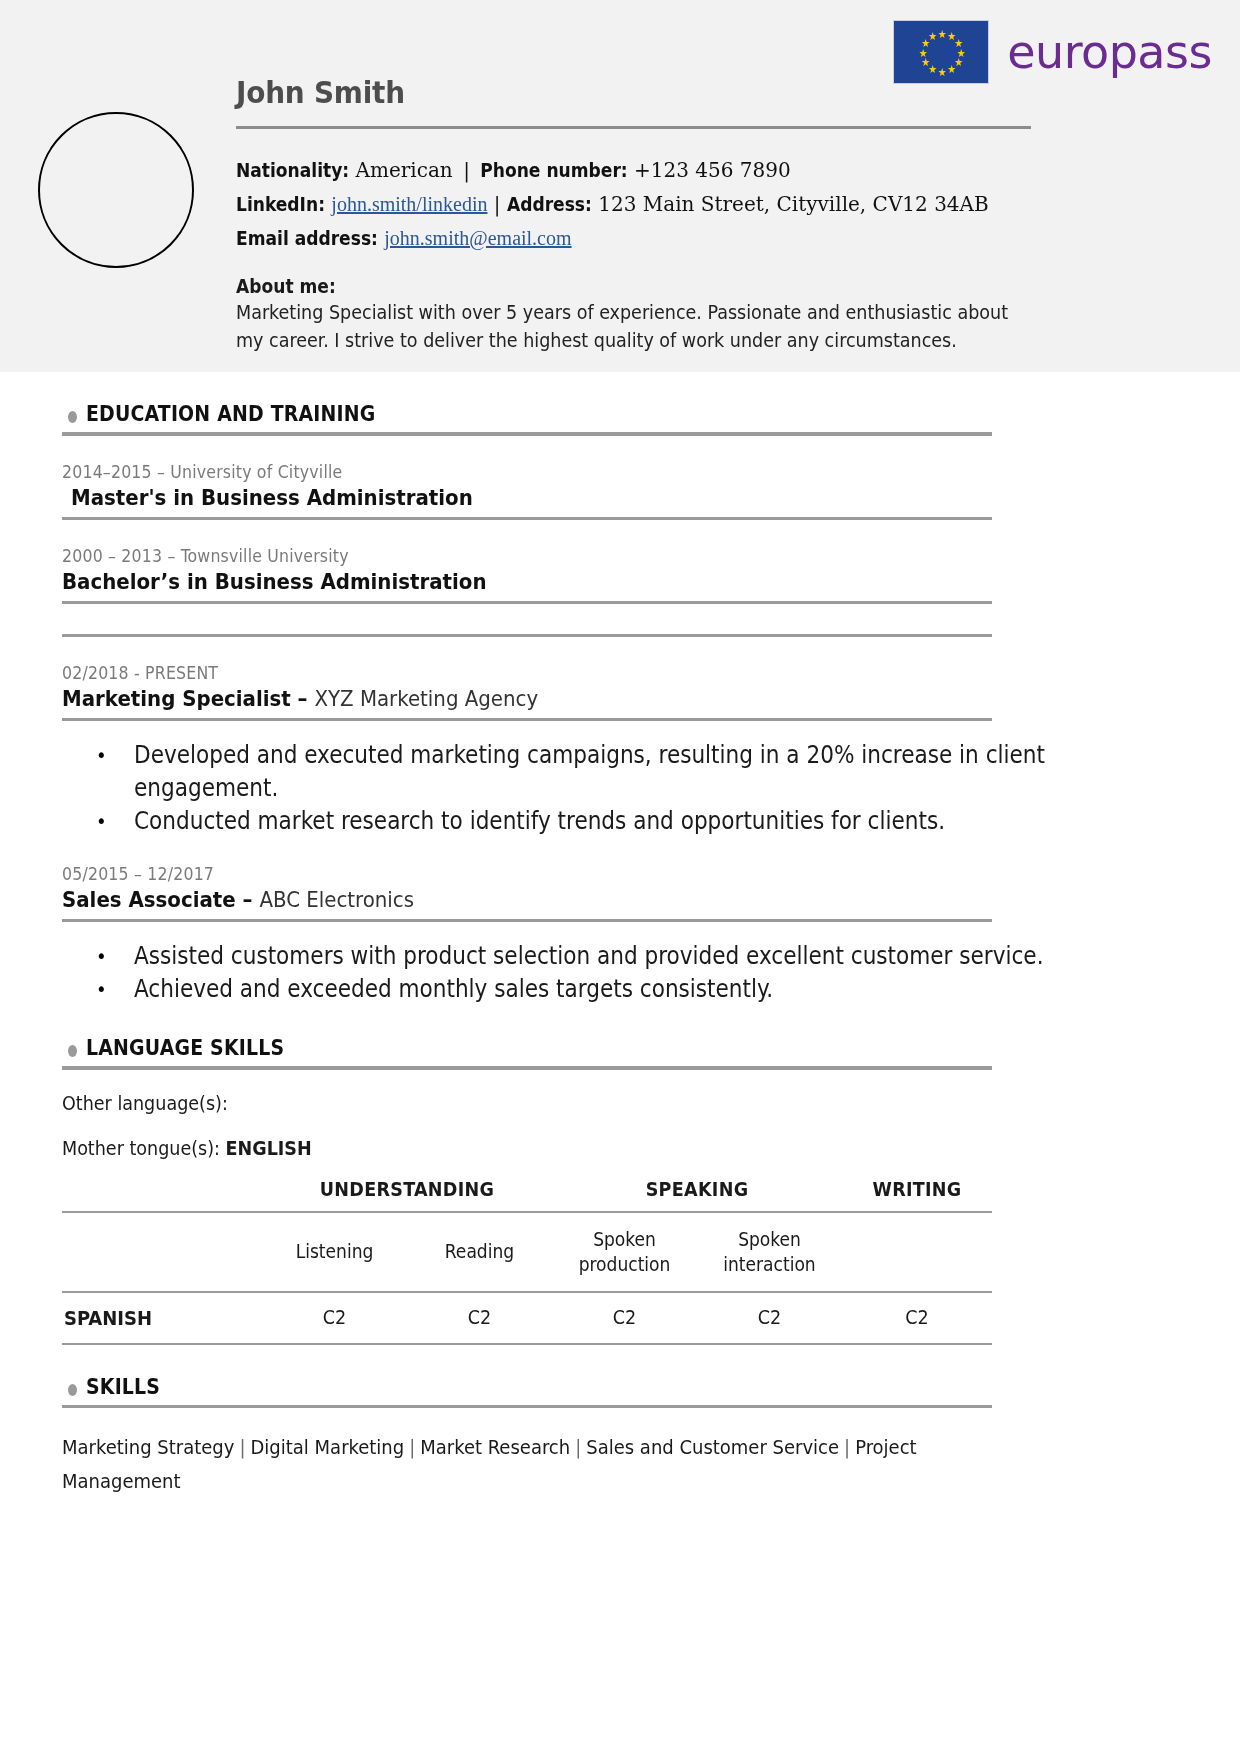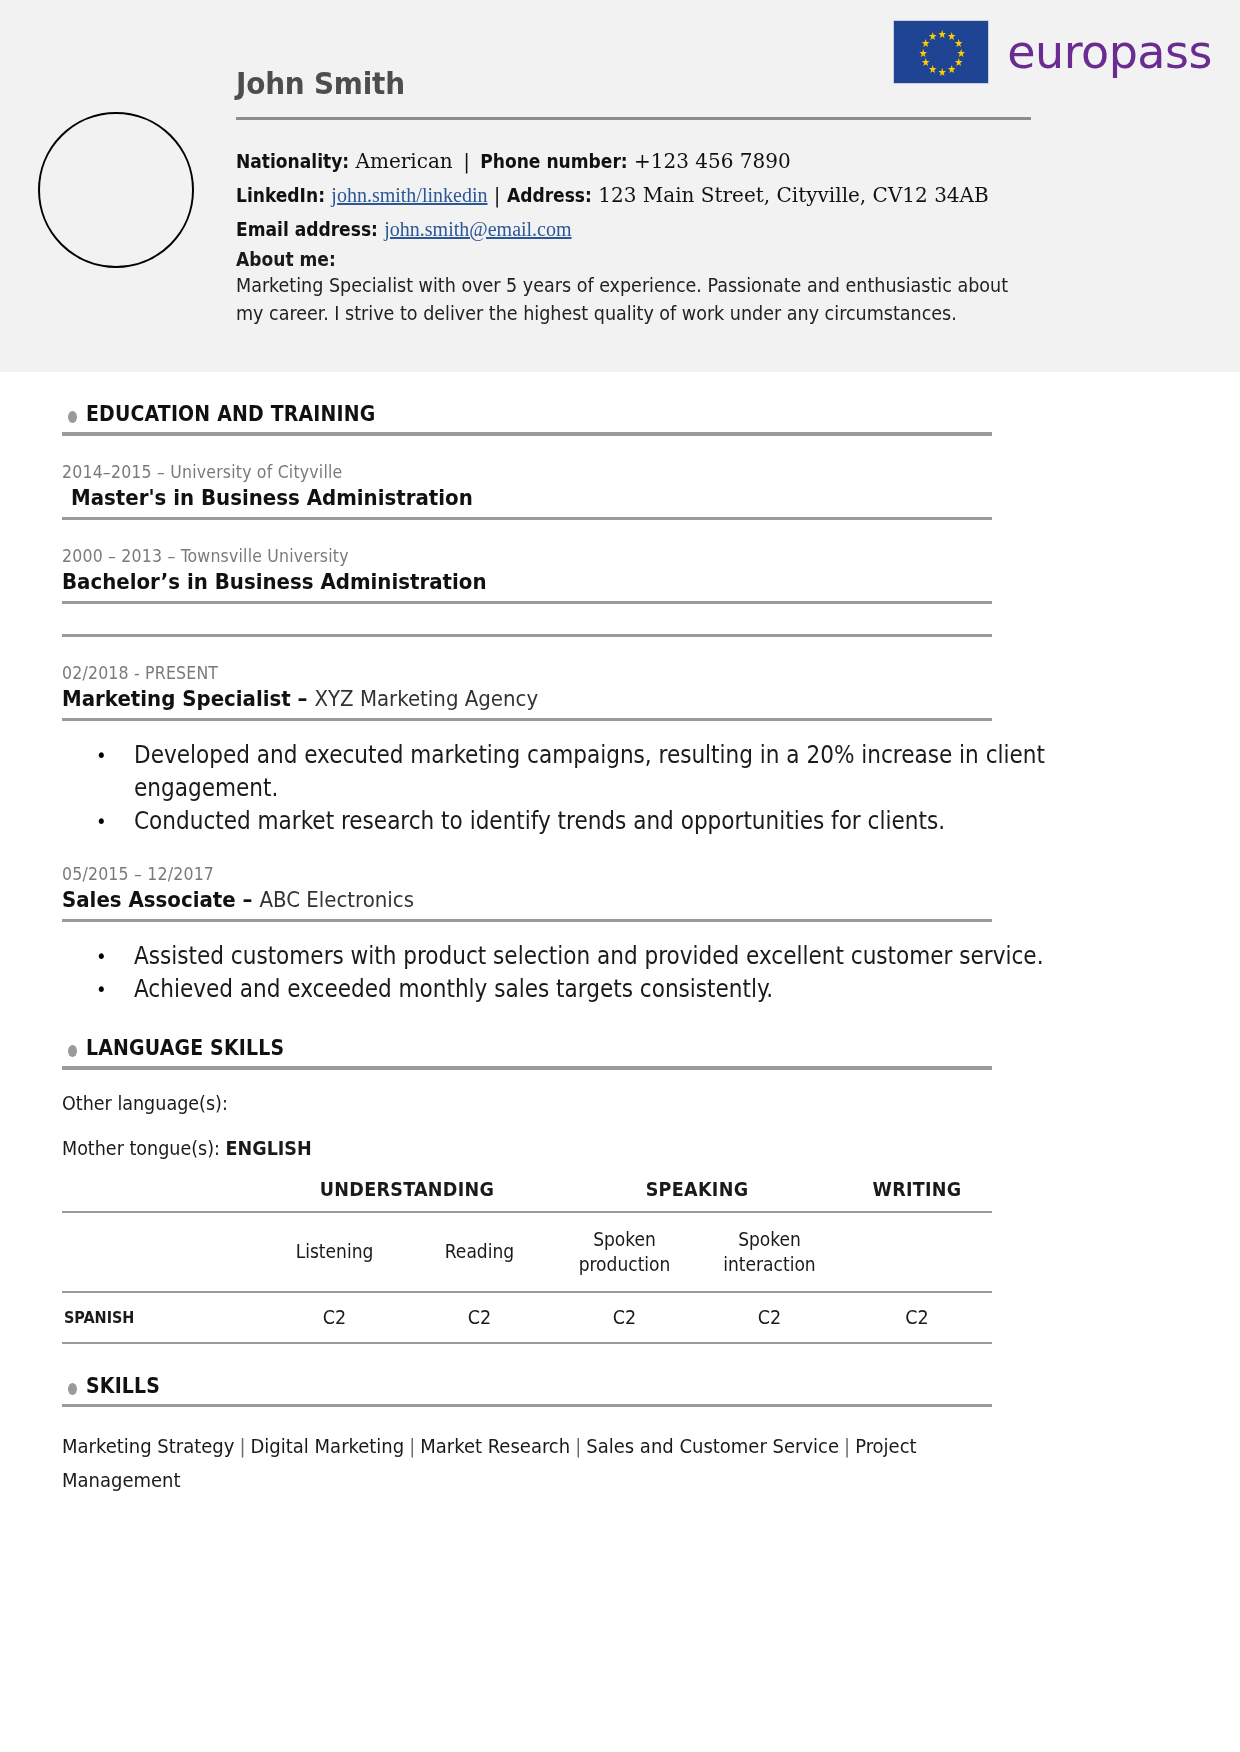--- a/index.html
+++ b/index.html
@@ -29,41 +29,41 @@
     width:11px;height:11px;text-align:center;
   }
   .brand{
     font-family:"DejaVu Sans","Liberation Sans",sans-serif;
     font-size:46px;color:#6B2C91;letter-spacing:-0.5px;font-weight:400;
   }
   .photo-circle{
     position:absolute;left:38px;top:112px;width:156px;height:156px;
     border:2.5px solid #000;border-radius:50%;background:#f2f2f2;
   }
-  .hdr-main{position:absolute;left:236px;top:65px;width:800px;}
+  .hdr-main{position:absolute;left:236px;top:74px;width:800px;}
   .cv-name{
     font-size:31px;font-weight:bold;color:#4d4d4d;letter-spacing:-0.2px;
     font-family:"DejaVu Sans Condensed","Liberation Sans",sans-serif;
   }
   .name-rule{height:3px;background:#8c8c8c;margin-top:16px;width:795px;}
   .contact{margin-top:24px;}
   .contact-line{
     font-size:20px;line-height:34px;color:#111;
     font-family:"DejaVu Serif","Liberation Serif",serif;
   }
   .lbl{
     font-family:"DejaVu Sans Condensed","Liberation Sans",sans-serif;
     font-weight:bold;font-size:19px;color:#111;
   }
   .sep{color:#111;padding:0 4px;}
   a.link{color:#2b5797;text-decoration:underline;
     font-family:Liberation Serif, serif;font-size:20px;}
   .about-lbl{
     font-family:"DejaVu Sans Condensed","Liberation Sans",sans-serif;
-    font-weight:bold;font-size:19px;margin-top:2px;display:block;
+    font-weight:bold;font-size:19px;margin-top:20px;display:block;
   }
   .about-txt{
     font-family:"DejaVu Sans Condensed","Liberation Sans",sans-serif;
     font-size:19.5px;line-height:28px;color:#222;margin-top:2px;width:800px;
   }
 
   
   .body{position:absolute;left:0;top:372px;width:1240px;padding:0 62px;}
 
   .section{margin-top:30px;}
@@ -114,21 +114,21 @@
   .lt-group{
     font-weight:bold;font-size:19.5px;letter-spacing:0.3px;padding-bottom:10px !important;
   }
   tr.lt-sub td{
     border-top:2.5px solid #9a9a9a;border-bottom:2.5px solid #9a9a9a;
     font-size:19px;padding:14px 0 !important;line-height:25px;color:#1a1a1a;
   }
   tr.lt-row td{
     font-size:19.5px;padding:13px 0 !important;border-bottom:2.5px solid #9a9a9a;
   }
-  tr.lt-row td.langname{text-align:left;font-weight:bold;font-size:16px;padding-left:2px !important;}
+  tr.lt-row td.langname{text-align:left;font-weight:bold;font-size:20px;padding-left:2px !important;}
   .col-lang{width:200px;}
   .col-c{width:145px;}
   .col-c2{width:150px;}
 
   .skills-txt{
     font-family:"DejaVu Sans Condensed","Liberation Sans",sans-serif;
     font-size:20px;line-height:34px;color:#1a1a1a;margin-top:22px;width:860px;
   }
   .skills-txt .pipe{color:#6b6b6b;padding:0 5px;}
 </style>

